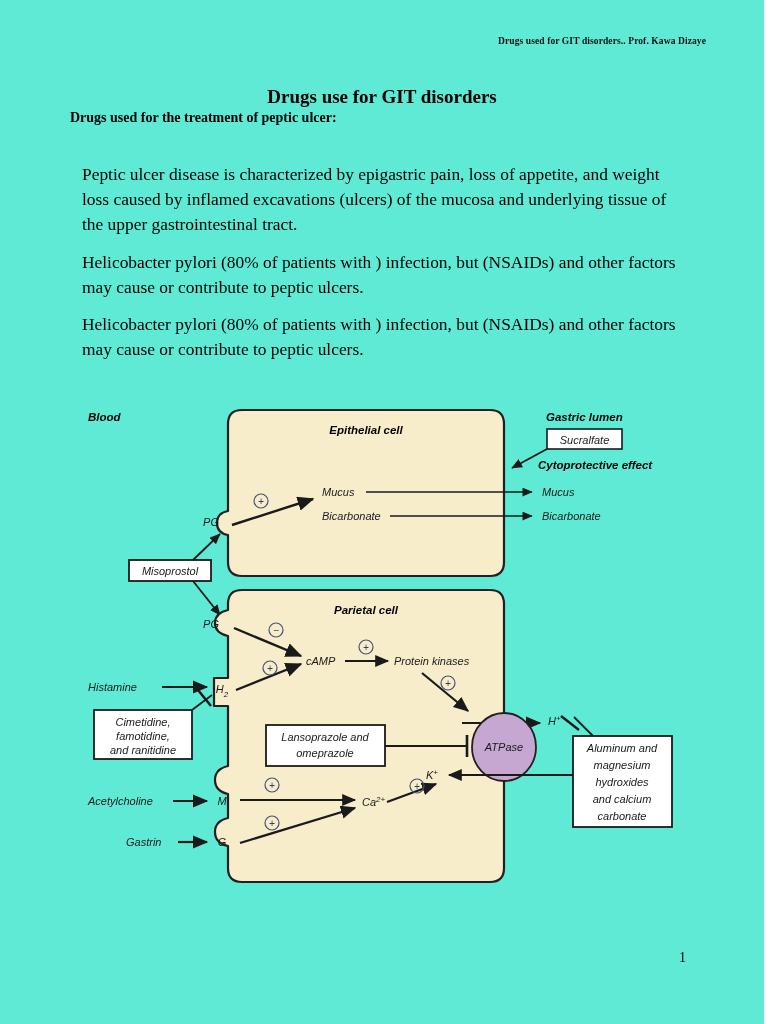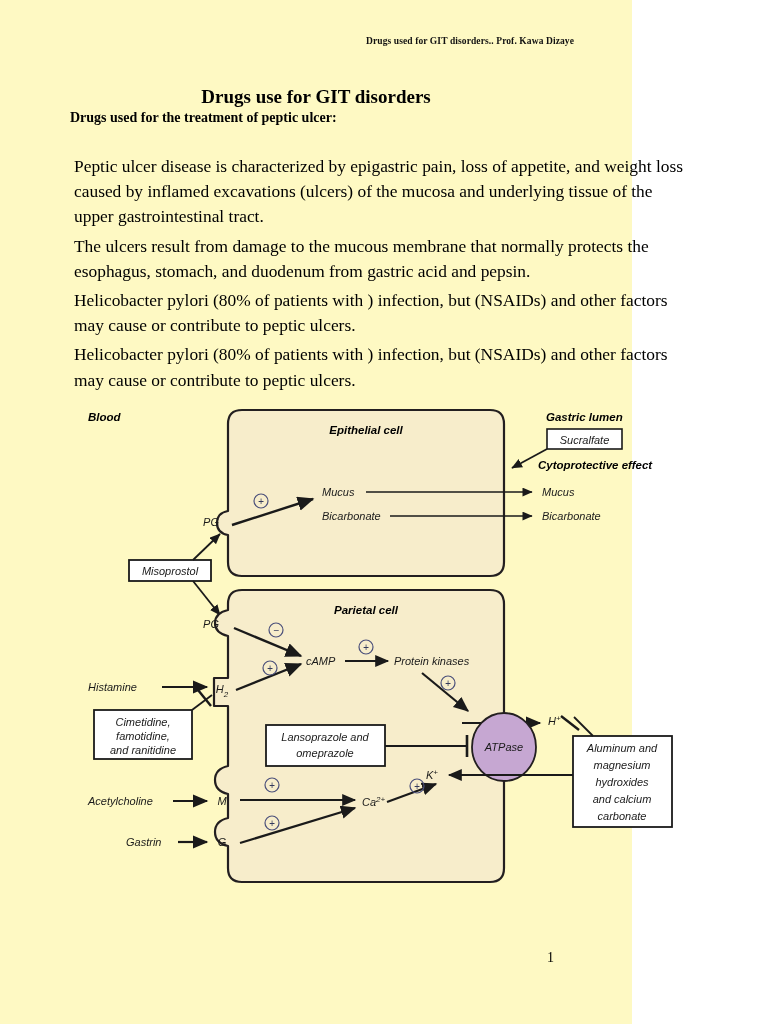--- a/index.html
+++ b/index.html
@@ -12,23 +12,23 @@
     height: 1024px;
     position: relative;
     font-family: "Liberation Serif", serif;
     color: #000000;
     overflow: hidden;
   }
 
   .page {
     position: absolute;
     left: 0; top: 0;
-    width: 632px;
+    width: 764px;
     height: 1024px;
-    background: #fef9c3;
+    background: #5eead4;
   }
 
   
   .running-header {
     position: absolute;
     right: 58px;
     top: 36px;
     font-family: "Liberation Serif", serif;
     font-size: 9.5px;
     font-weight: bold;
@@ -61,21 +61,21 @@
     position: absolute;
     left: 70px;
     top: 150px;
     width: 625px;
     font-size: 17.4px;
     line-height: 25.2px;
     text-align: left;
     font-family: "Liberation Serif", serif;
   }
   .body-block p {
-    margin: 4px;
+    margin: 12px;
   }
 
   
   .page-number {
     position: absolute;
     right: 78px;
     bottom: 58px;
     font-size: 14px;
     font-family: "Liberation Serif", serif;
   }
@@ -114,21 +114,20 @@
 <div class="page">
 
   <div class="running-header">Drugs used for GIT disorders.. Prof. Kawa Dizaye</div>
 
   <div class="doc-title">Drugs use for GIT disorders</div>
 
   <div class="doc-subtitle">Drugs used for the treatment of peptic ulcer:</div>
 
   <div class="body-block">
     <p>Peptic ulcer disease is characterized by epigastric pain, loss of appetite, and weight loss caused by inflamed excavations (ulcers) of the mucosa and underlying tissue of the upper gastrointestinal tract.</p>
-    <p>The ulcers result from damage to the mucous membrane that normally protects the esophagus, stomach, and duodenum from gastric acid and pepsin.</p>
     <p>Helicobacter pylori  (80% of patients with ) infection, but (NSAIDs) and other factors may cause or contribute to peptic ulcers.</p>
     <p>Helicobacter pylori  (80% of patients with ) infection, but (NSAIDs) and other factors may cause or contribute to peptic ulcers.</p>
   </div>
 
   <div class="figure">
     <svg width="628" height="500" viewBox="0 0 628 500" xmlns="http://www.w3.org/2000/svg">
       <defs>
         <marker id="ah" markerWidth="8" markerHeight="8" refX="6.4" refY="3" orient="auto">
           <path d="M0,0 L7,3 L0,6 z" fill="#1a1a1a"></path>
         </marker>

